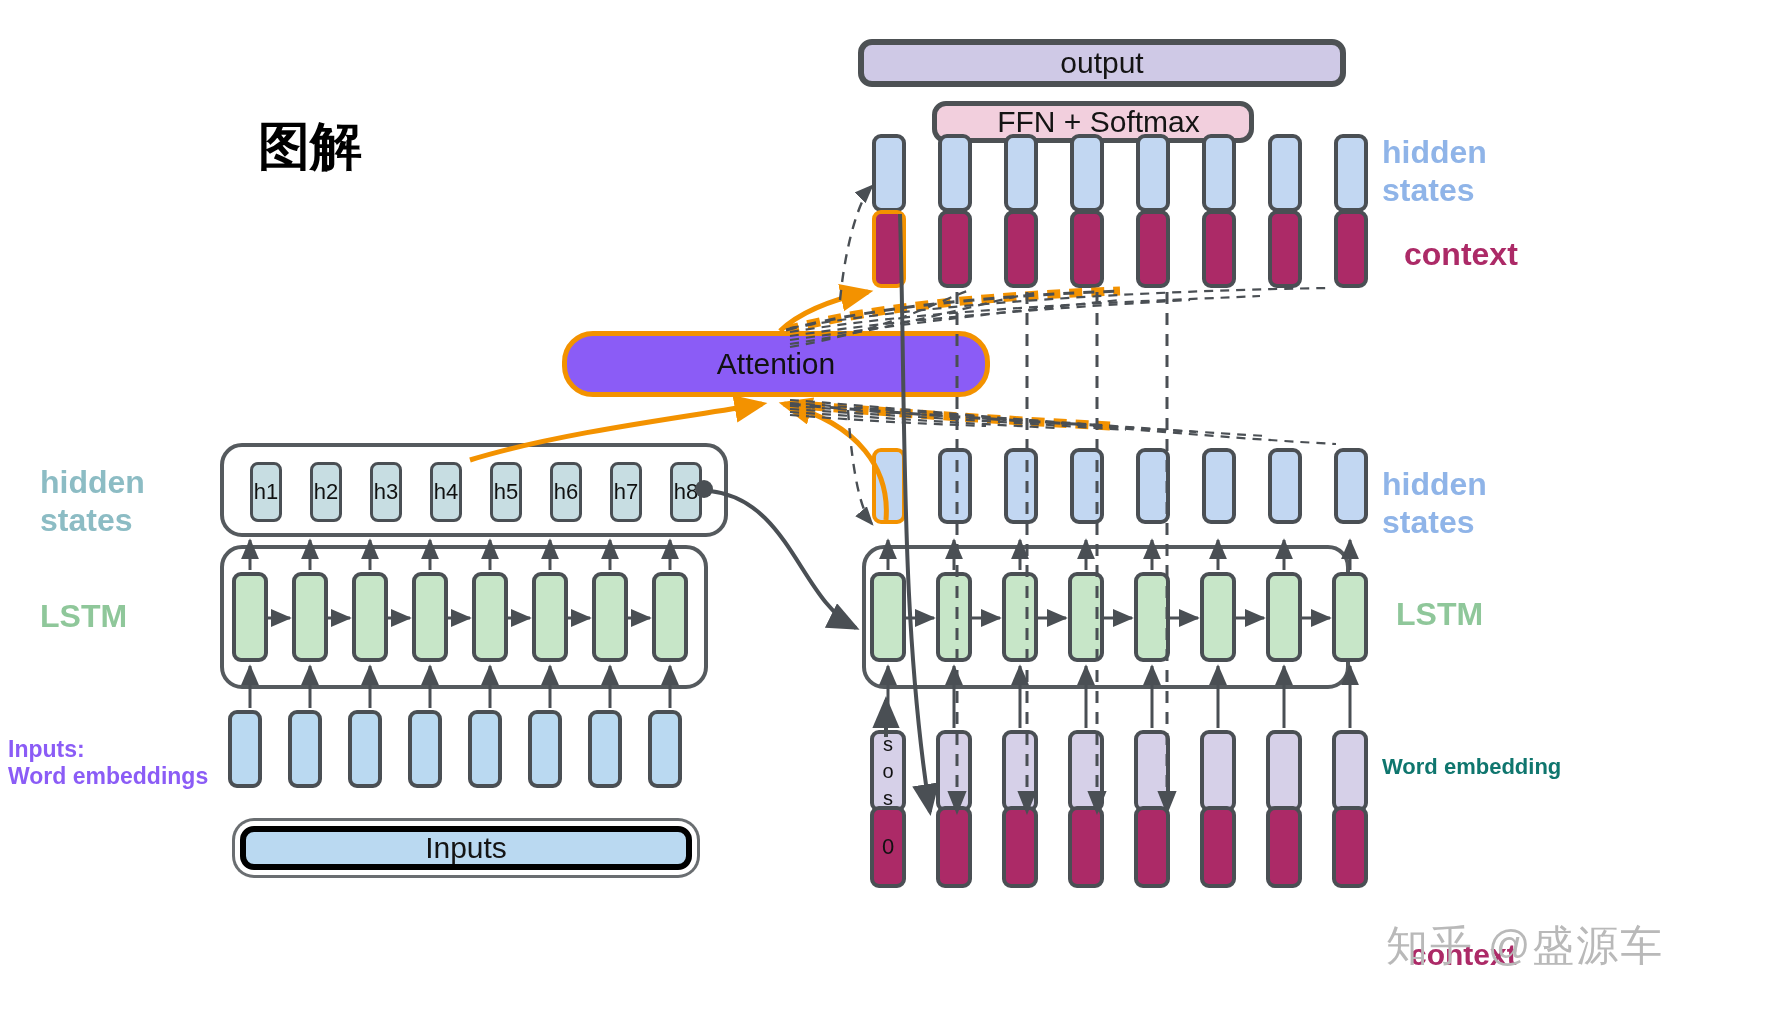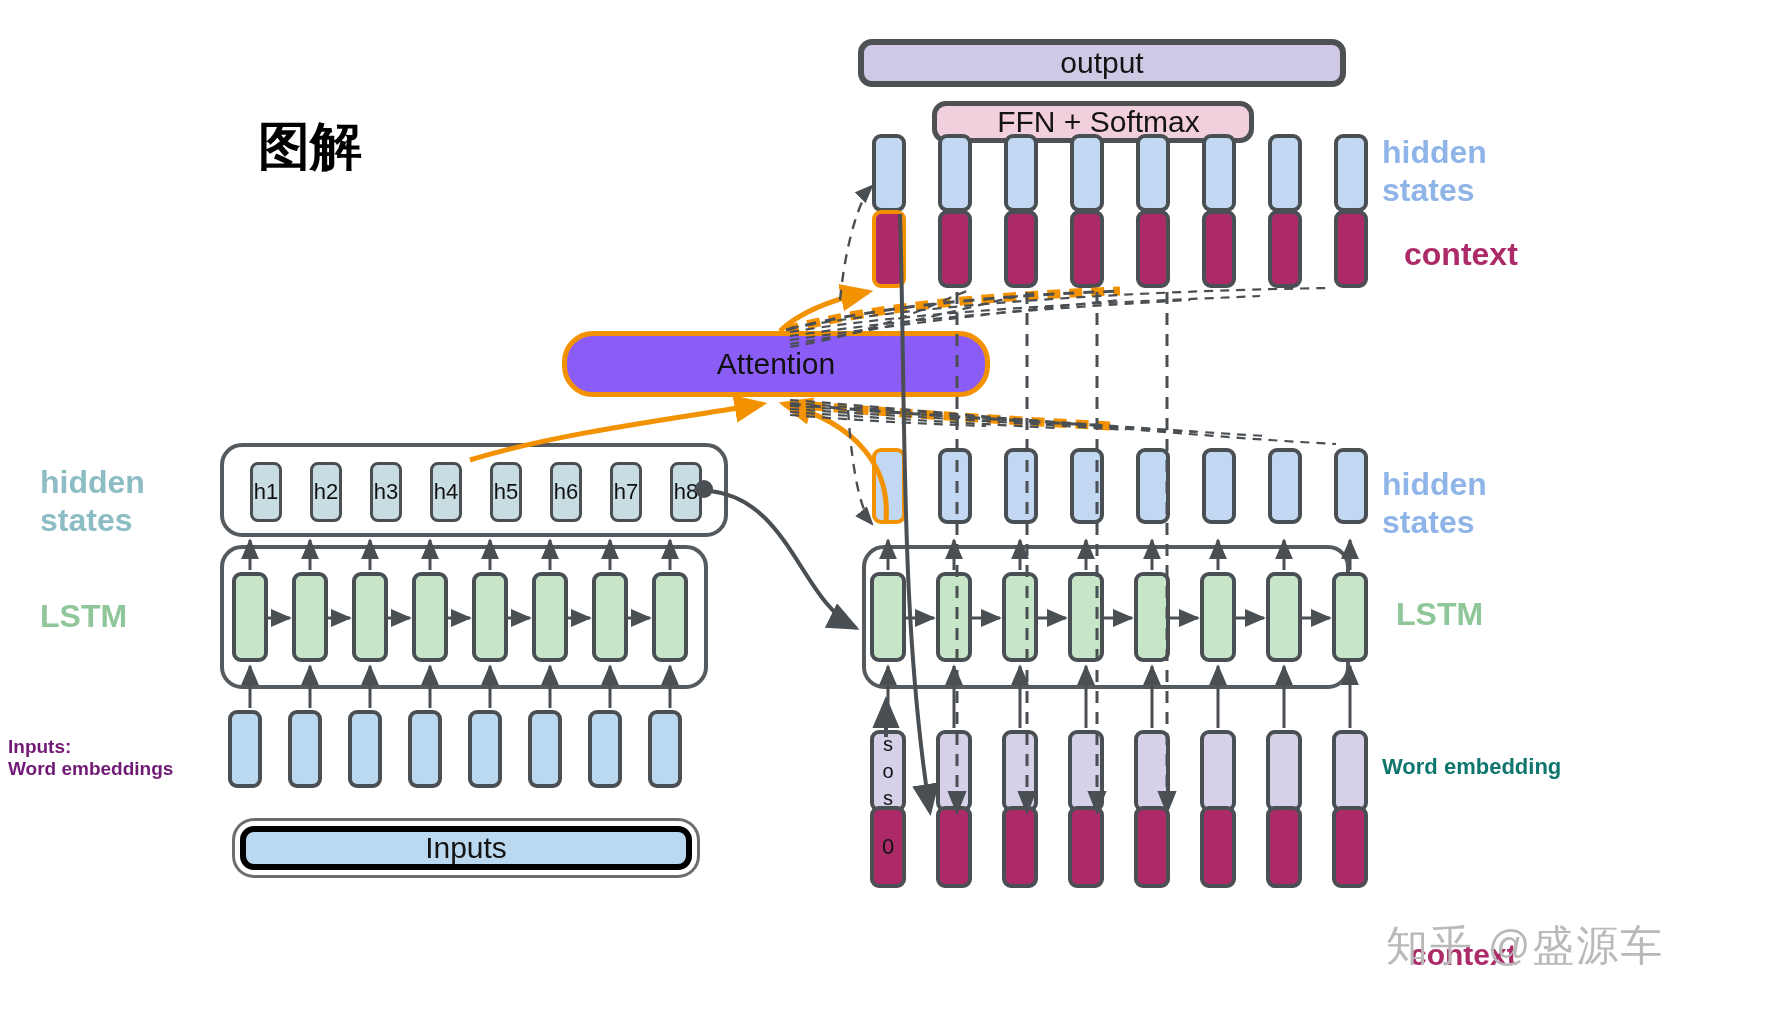--- a/index.html
+++ b/index.html
@@ -72,21 +72,21 @@
 states</div>
   <div class="abs sidelabel" id="lbl-context-tr" style="left:1404px;top:236px;font-size:32px;color:#ac2a67;">context</div>
   <div class="abs sidelabel" id="lbl-hidden-br" style="left:1382px;top:466px;font-size:32px;color:#8fb4e8;">hidden
 states</div>
   <div class="abs sidelabel" id="lbl-lstm-r" style="left:1396px;top:596px;font-size:32px;color:#8fc79a;">LSTM</div>
   <div class="abs sidelabel" id="lbl-we-r" style="left:1382px;top:754px;font-size:22px;color:#0f766e;">Word embedding</div>
 
   <div class="abs sidelabel" id="lbl-hidden-l" style="left:40px;top:464px;font-size:32px;color:#8cbcc4;">hidden
 states</div>
   <div class="abs sidelabel" id="lbl-lstm-l" style="left:40px;top:598px;font-size:32px;color:#8fc79a;">LSTM</div>
-  <div class="abs sidelabel" id="lbl-inputs-cap" style="left:8px;top:736px;font-size:19px;color:#701a75;">Inputs:
+  <div class="abs sidelabel" id="lbl-inputs-cap" style="left:8px;top:736px;font-size:23px;color:#8b5cf6;">Inputs:
 Word embeddings</div>
 
   <div class="abs frame" style="left:220px;top:443px;width:508px;height:94px;"></div>
   <div id="enc-hidden-row">
       <div class="abs cell-sm c-hidden-enc" style="left: 234px; top: 462px; width: 32px; height: 60px;">
         <span class="cell-label">h1</span>
       </div>
       <div class="abs cell-sm c-hidden-enc" style="left: 294px; top: 462px; width: 32px; height: 60px;">
         <span class="cell-label">h2</span>
       </div>

